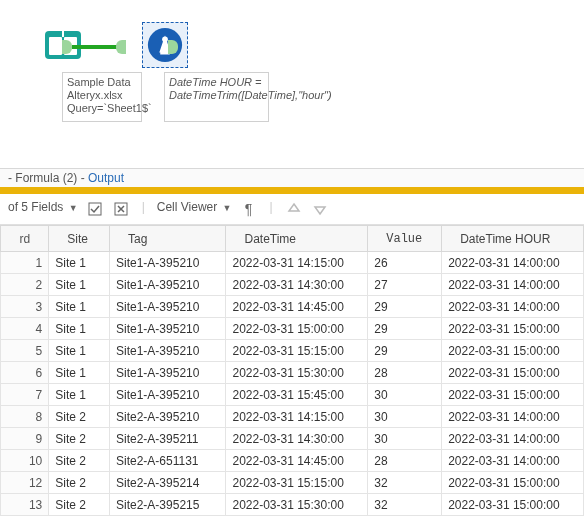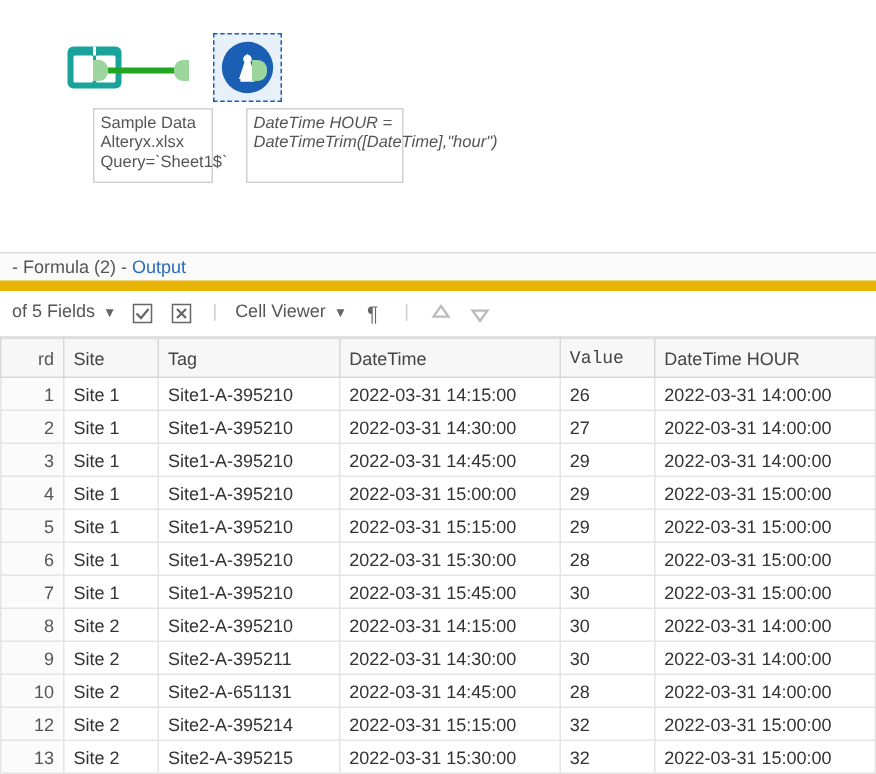--- a/index.html
+++ b/index.html
@@ -110,21 +110,21 @@
     width: 100%;
     border-collapse: collapse;
     font-size: 12px;
   }
   .grid th {
     text-align: left;
     font-weight: normal;
     color: #444;
     background: #f7f7f7;
     border: 1px solid #d8d8d8;
-    padding: 4px 6px;
+    padding: 4px 18px;
     height: 26px;
   }
   .grid td {
     border: 1px solid #e4e4e4;
     padding: 3px 6px;
     color: #333;
     height: 22px;
     white-space: nowrap;
   }
   .grid td.num, .grid th.num {

